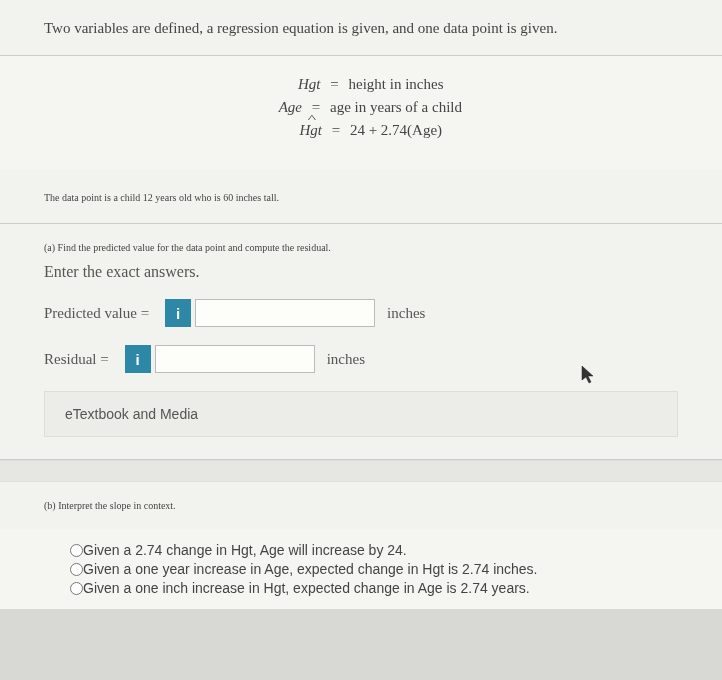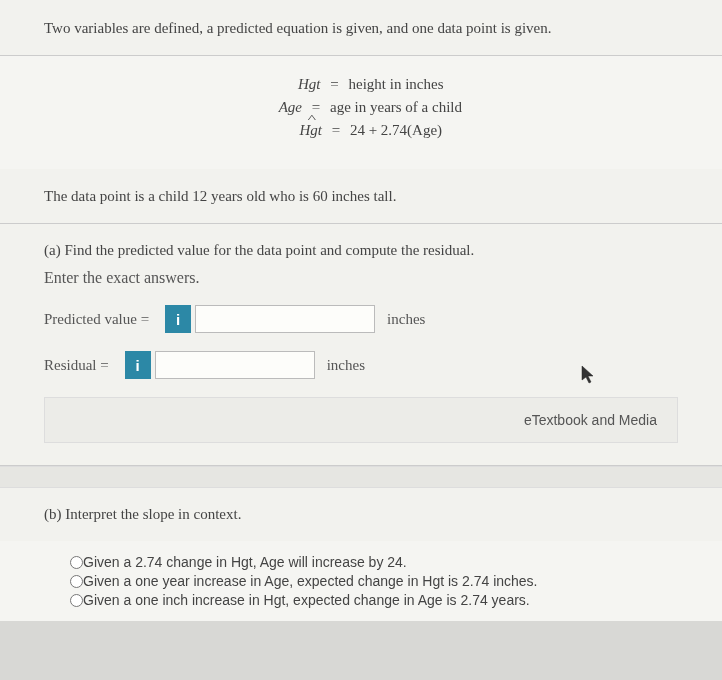--- a/index.html
+++ b/index.html
@@ -7,41 +7,41 @@
 .page { background: #f5f5f2; margin: 0; }
 .section { padding: 18px 44px; border-bottom: 1px solid #ccc; background: #f2f2ee; }
 .section.noborder { border-bottom: none; }
 .intro { color: #444; font-size: 15px; padding-top: 20px; }
 .defs { padding: 14px 70px 24px; }
 .def-row { display: flex; align-items: baseline; margin: 6px 0; color: #444; font-size: 15px; justify-content: center; }
 .var { font-style: italic; width: 42px; text-align: right; }
 .eq { width: 28px; text-align: center; }
 .hat { position: relative; display: inline-block; }
 .hat::before { content: "^"; position: absolute; top: -9px; left: 50%; transform: translateX(-50%) scaleX(1.8); font-size: 10px; }
-.q { font-size: 15px; color: #444; }
+.q { font-size: 10px; color: #444; }
 .sub { font-size: 16px; color: #555; margin-top: 10px; }
 .input-row { margin: 18px 0; font-size: 15px; color: #555; display: flex; align-items: center; gap: 4px; }
 .ibox { background: #2c88a6; color: #fff; width: 26px; height: 28px; display: inline-flex; align-items: center; justify-content: center; font-family: Arial, sans-serif; font-weight: bold; font-size: 15px; font-style: normal; }
 input[type="text"] { height: 28px; border: 1px solid #bbb; background: #fdfdfa; padding: 0 6px; font-size: 14px; }
 .unit { margin-left: 8px; }
-.etext { margin: 14px 0 4px; padding: 14px 20px; background: #ecece8; border: 1px solid #ddd; font-family: Arial, sans-serif; font-size: 14px; color: #555; text-align: right; }
+.etext { margin: 14px 0 4px; padding: 14px 20px; background: #ecece8; border: 1px solid #ddd; font-family: Arial, sans-serif; font-size: 14px; color: #555; }
 .gap { height: 22px; background: #e6e6e2; border-top: 1px solid #ddd; border-bottom: 1px solid #ddd; }
 .opts { padding: 10px 70px; }
 .opt { display: flex; align-items: center; gap: 0; font-size: 14px; color: #444; margin: 3px 0; font-family: Arial, sans-serif; }
 .opt input[type="radio"] { width: 13px; height: 13px; }
 .cursor { position: absolute; top: 365px; left: 581px; pointer-events: none; }
 .cursor svg { width: 16px; height: 20px; }
 </style>
 </head>
 <body>
 
 <div class="page">
 
   <div class="section intro">
-    <span>Two variables are defined, a predicted equation is given, and one data point is given.</span>
+    <span>Two variables are defined, a regression equation is given, and one data point is given.</span>
   </div>
 
   <div class="defs">
     <div class="def-row">
       <span class="var">Hgt</span>
       <span class="eq">=</span>
       <span>height in inches</span>
     </div>
     <div class="def-row">
       <span class="var">Age</span>

